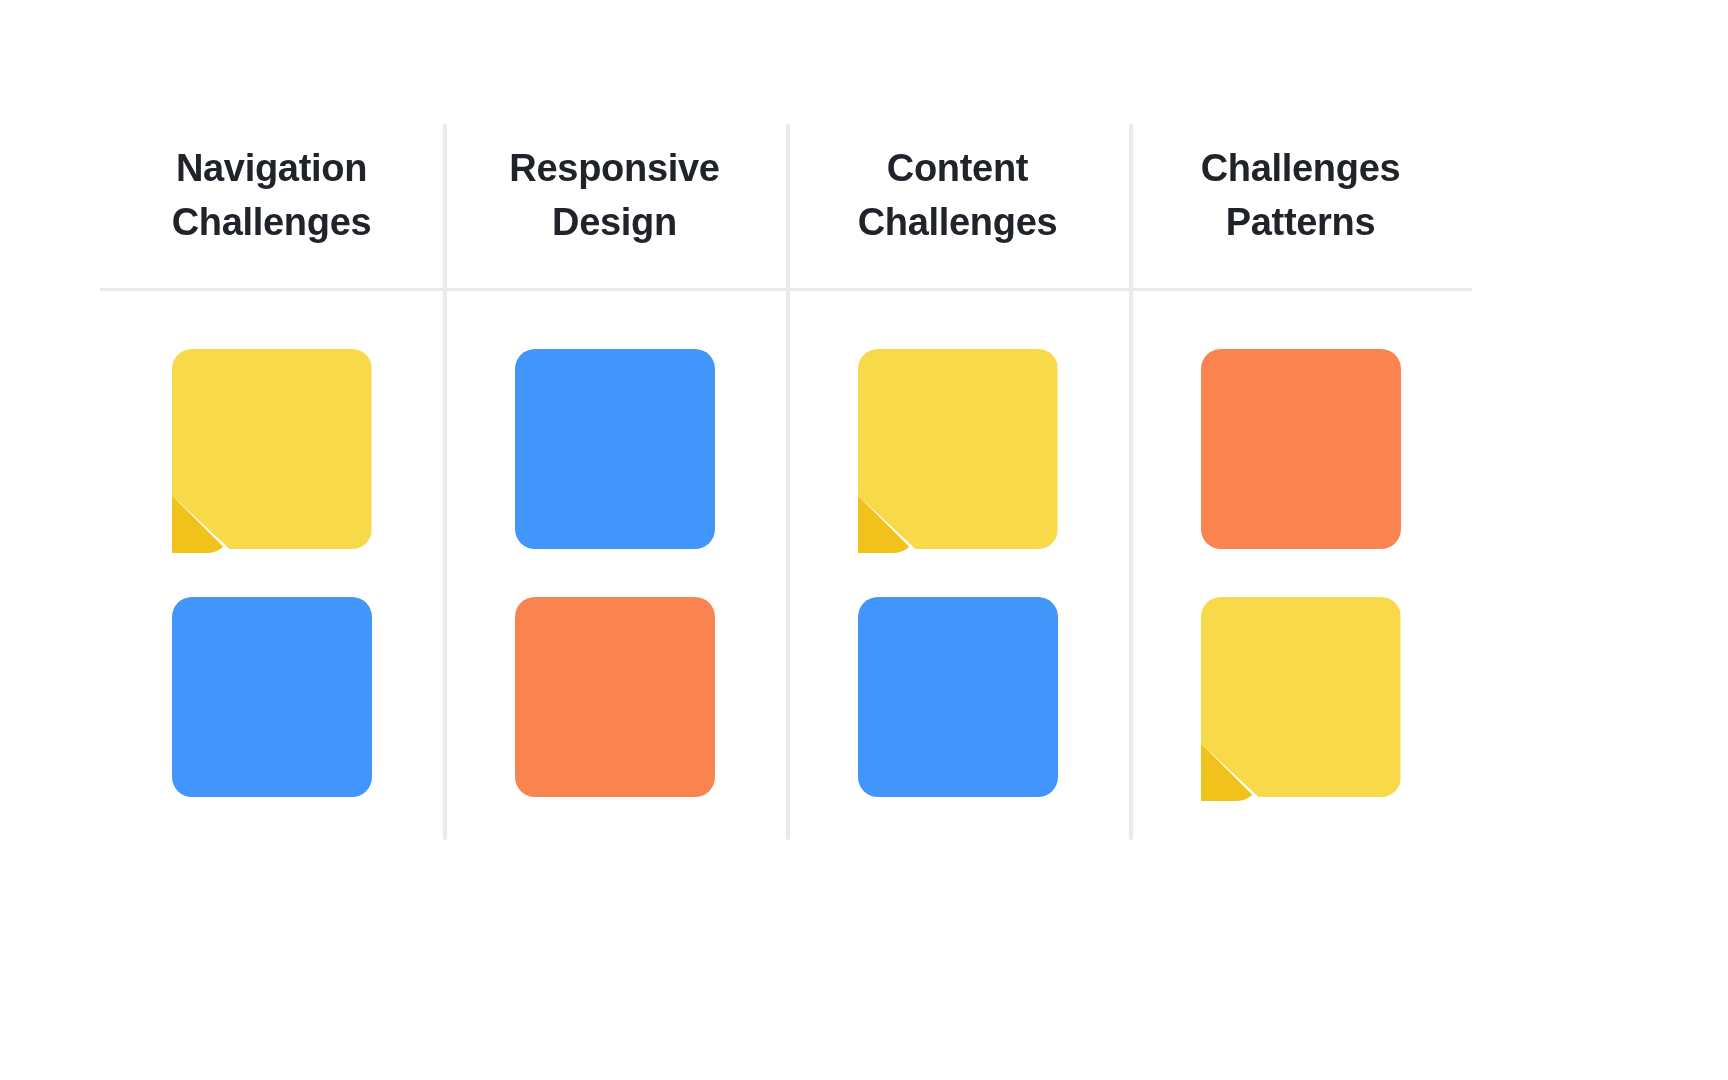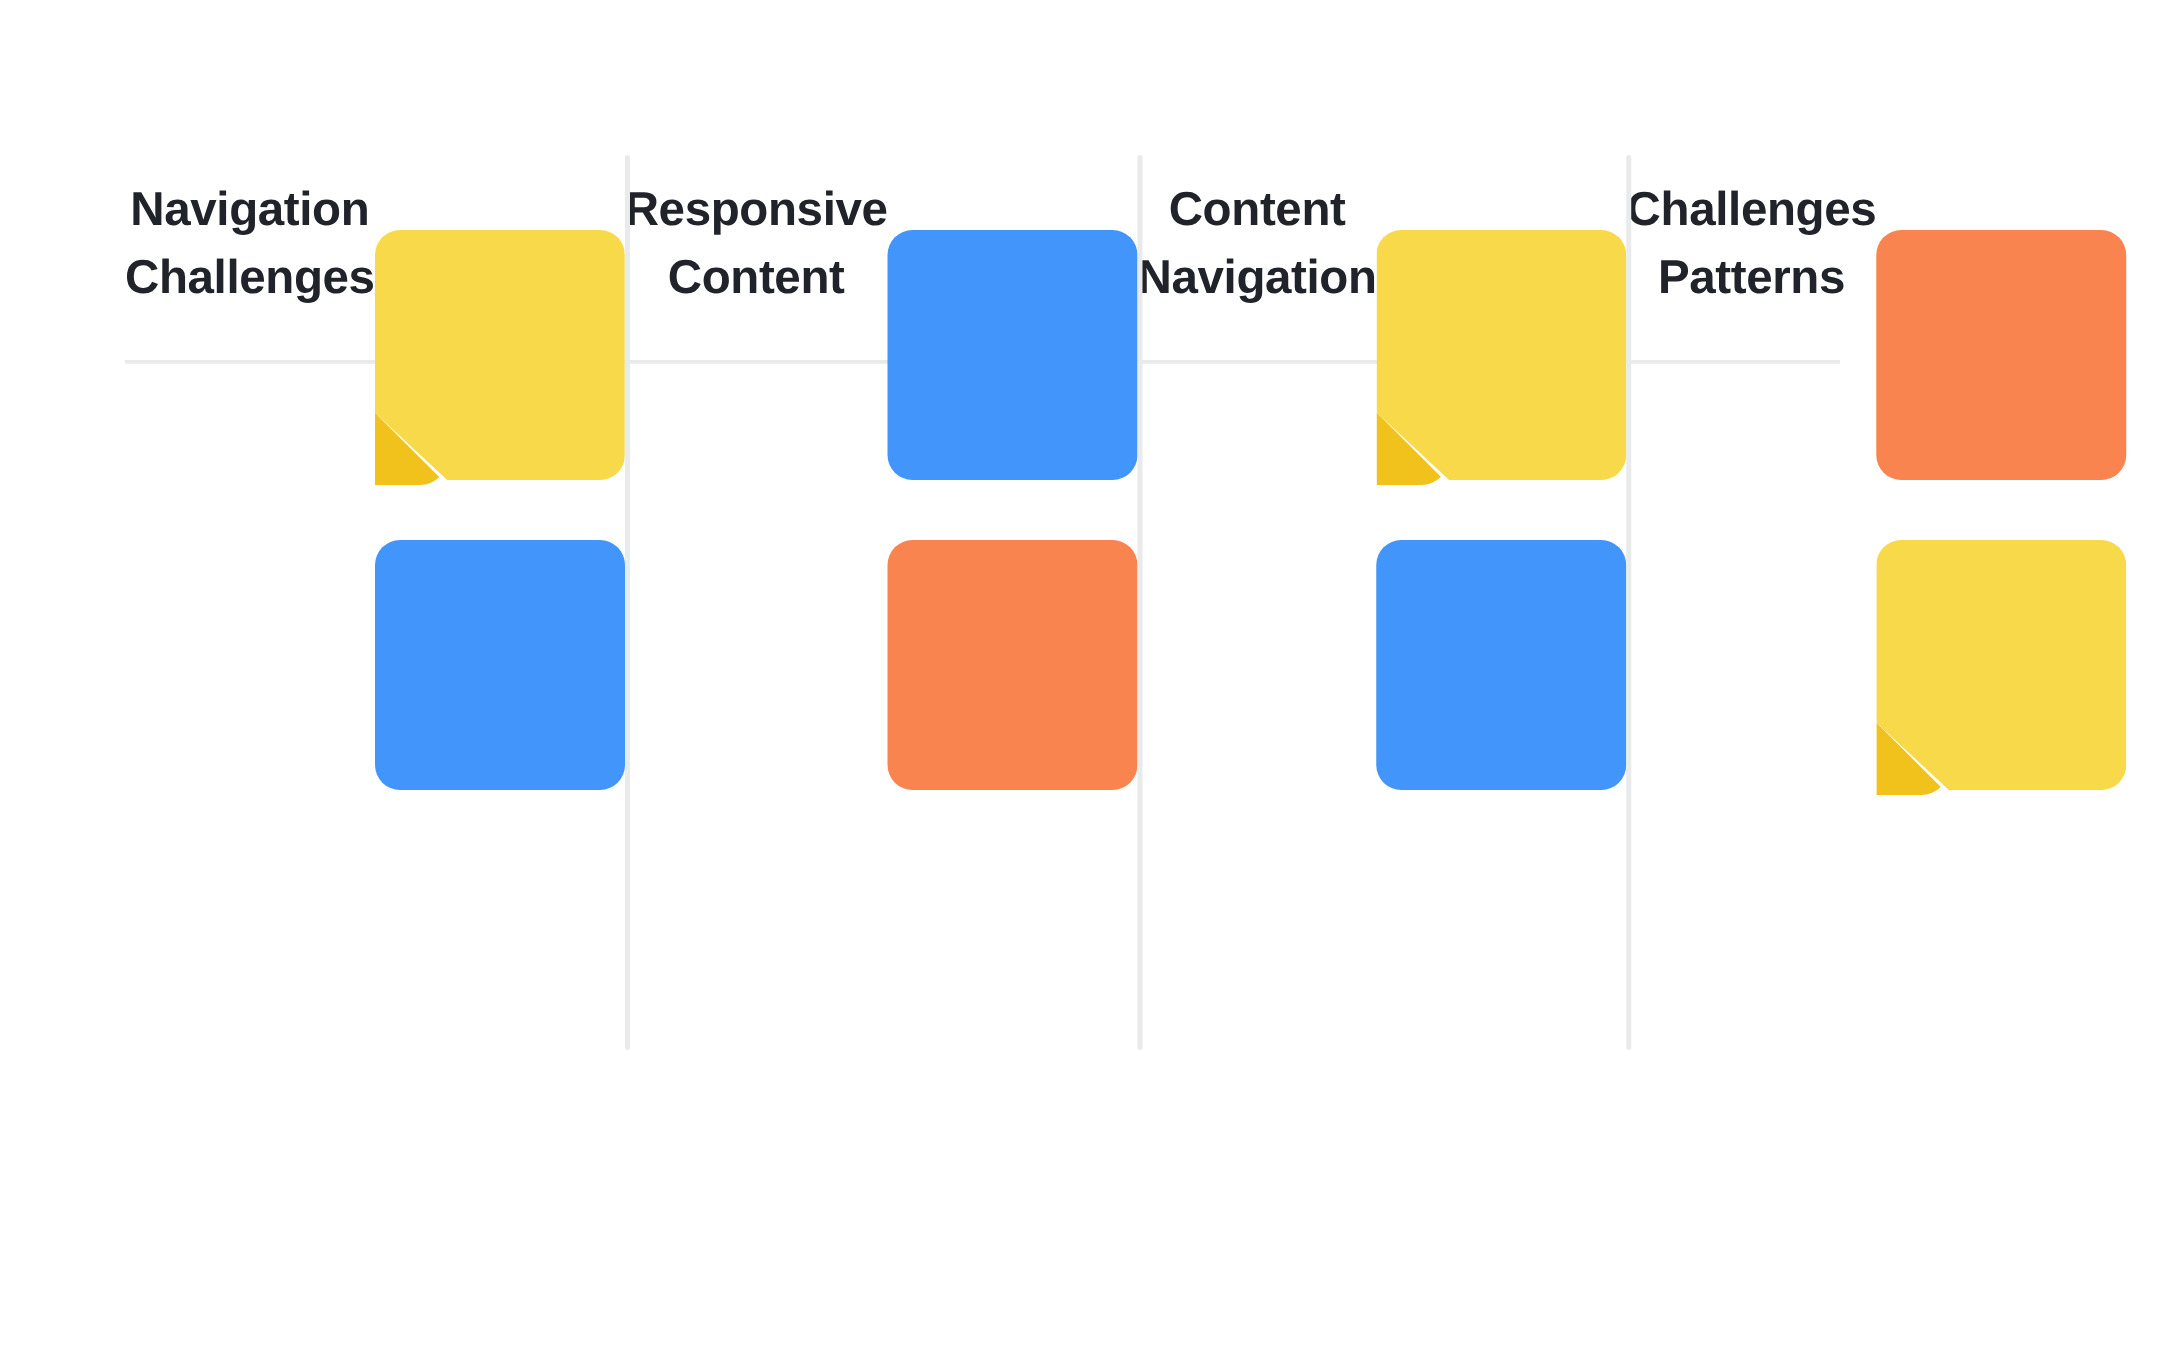--- a/index.html
+++ b/index.html
@@ -29,22 +29,22 @@
     width: 1372px;
     height: 716px;
     display: flex;
     flex-direction: row;
   }
 
   .column {
     position: relative;
     flex: 1 1 0;
     display: flex;
-    flex-direction: row;
-    align-items: flex-start;
+    flex-direction: column;
+    align-items: center;
   }
 
   
   .column + .column::before {
     content: "";
     position: absolute;
     left: 0;
     top: 0;
     bottom: 0;
     width: 4px;
@@ -147,35 +147,35 @@
           <div class="note-flap" style="background: rgb(242, 194, 28);"></div>
         </div>
         <div class="note">
           <div class="note-plain" style="background: rgb(66, 149, 250);"></div>
         </div>
       </div>
     </div>
 
     <div class="column">
       <div class="col-header">
-        <div class="col-title" style="color: rgb(32, 35, 42);">Responsive Content</div>
+        <div class="col-title" style="color: rgb(32, 35, 42);">Responsive Design</div>
       </div>
       <div class="cards">
         <div class="note">
           <div class="note-plain" style="background: rgb(66, 149, 250);"></div>
         </div>
         <div class="note">
           <div class="note-plain" style="background: rgb(250, 132, 80);"></div>
         </div>
       </div>
     </div>
 
     <div class="column">
       <div class="col-header">
-        <div class="col-title" style="color: rgb(32, 35, 42);">Content Navigation</div>
+        <div class="col-title" style="color: rgb(32, 35, 42);">Content Challenges</div>
       </div>
       <div class="cards">
         <div class="note note-fold">
           <div class="note-body" style="background: rgb(247, 217, 74);"></div>
           <div class="note-flap" style="background: rgb(242, 194, 28);"></div>
         </div>
         <div class="note">
           <div class="note-plain" style="background: rgb(66, 149, 250);"></div>
         </div>
       </div>

